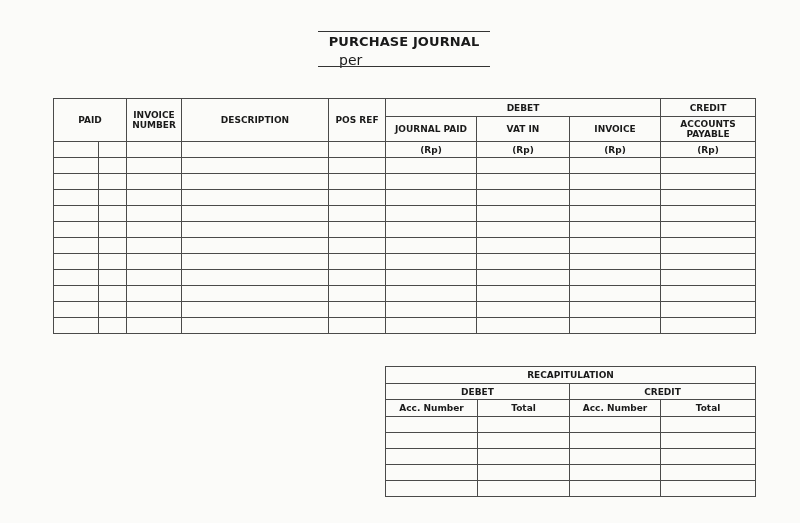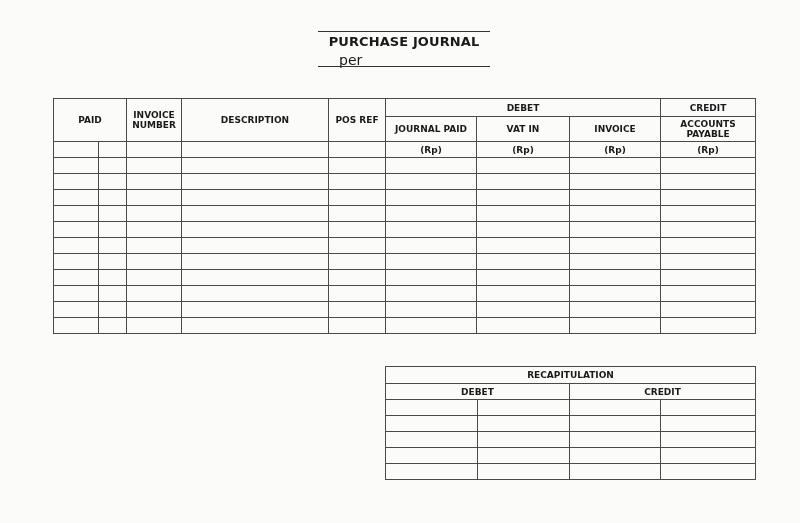--- a/index.html
+++ b/index.html
@@ -199,20 +199,26 @@
       <col style="width:95px">
   </colgroup>
   <tbody id="recap-body">
     <tr style="height:17px">
       <td colspan="4">RECAPITULATION</td>
     </tr>
     <tr style="height:16px">
       <td colspan="2">DEBET</td>
       <td colspan="2">CREDIT</td>
     </tr>
+    <tr style="height:17px">
+      <td class="lbl">Acc. Number</td>
+      <td class="lbl">Total</td>
+      <td class="lbl">Acc. Number</td>
+      <td class="lbl">Total</td>
+    </tr>
   <tr style="height: 16px;">
         <td class="cell"></td>
         <td class="cell"></td>
         <td class="cell"></td>
         <td class="cell"></td>
       </tr>
       <tr style="height: 16px;">
         <td class="cell"></td>
         <td class="cell"></td>
         <td class="cell"></td>

